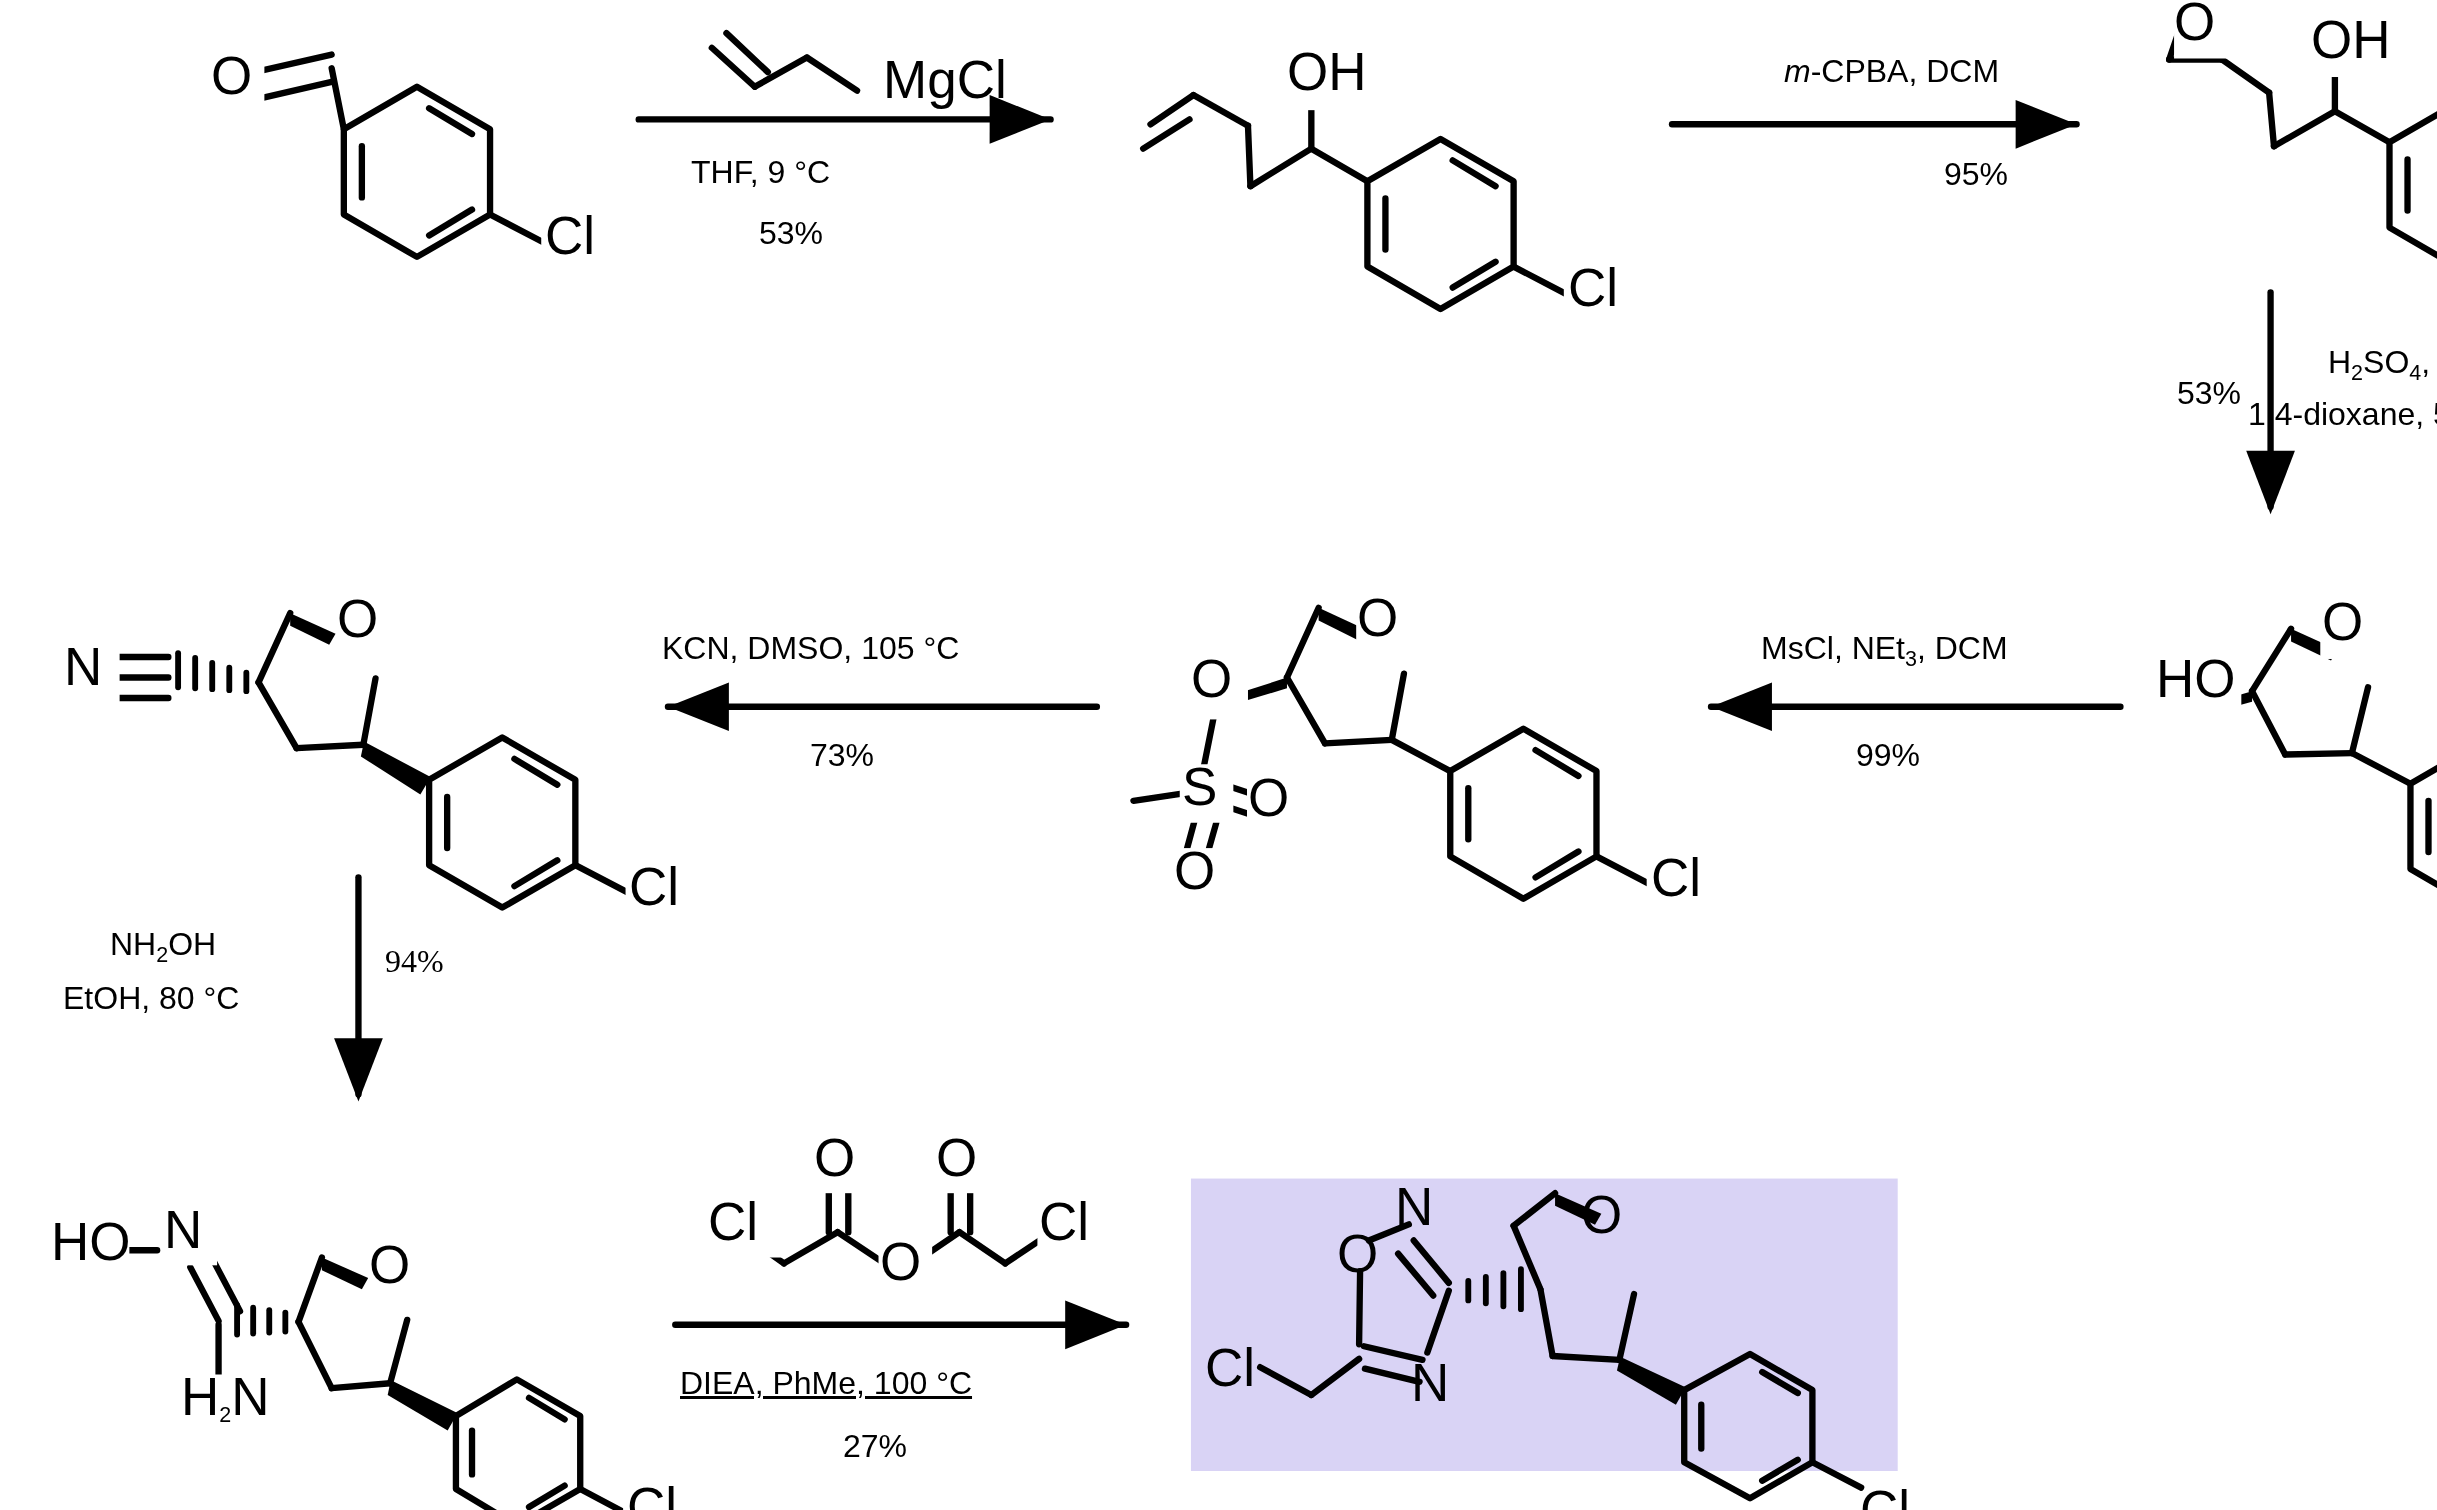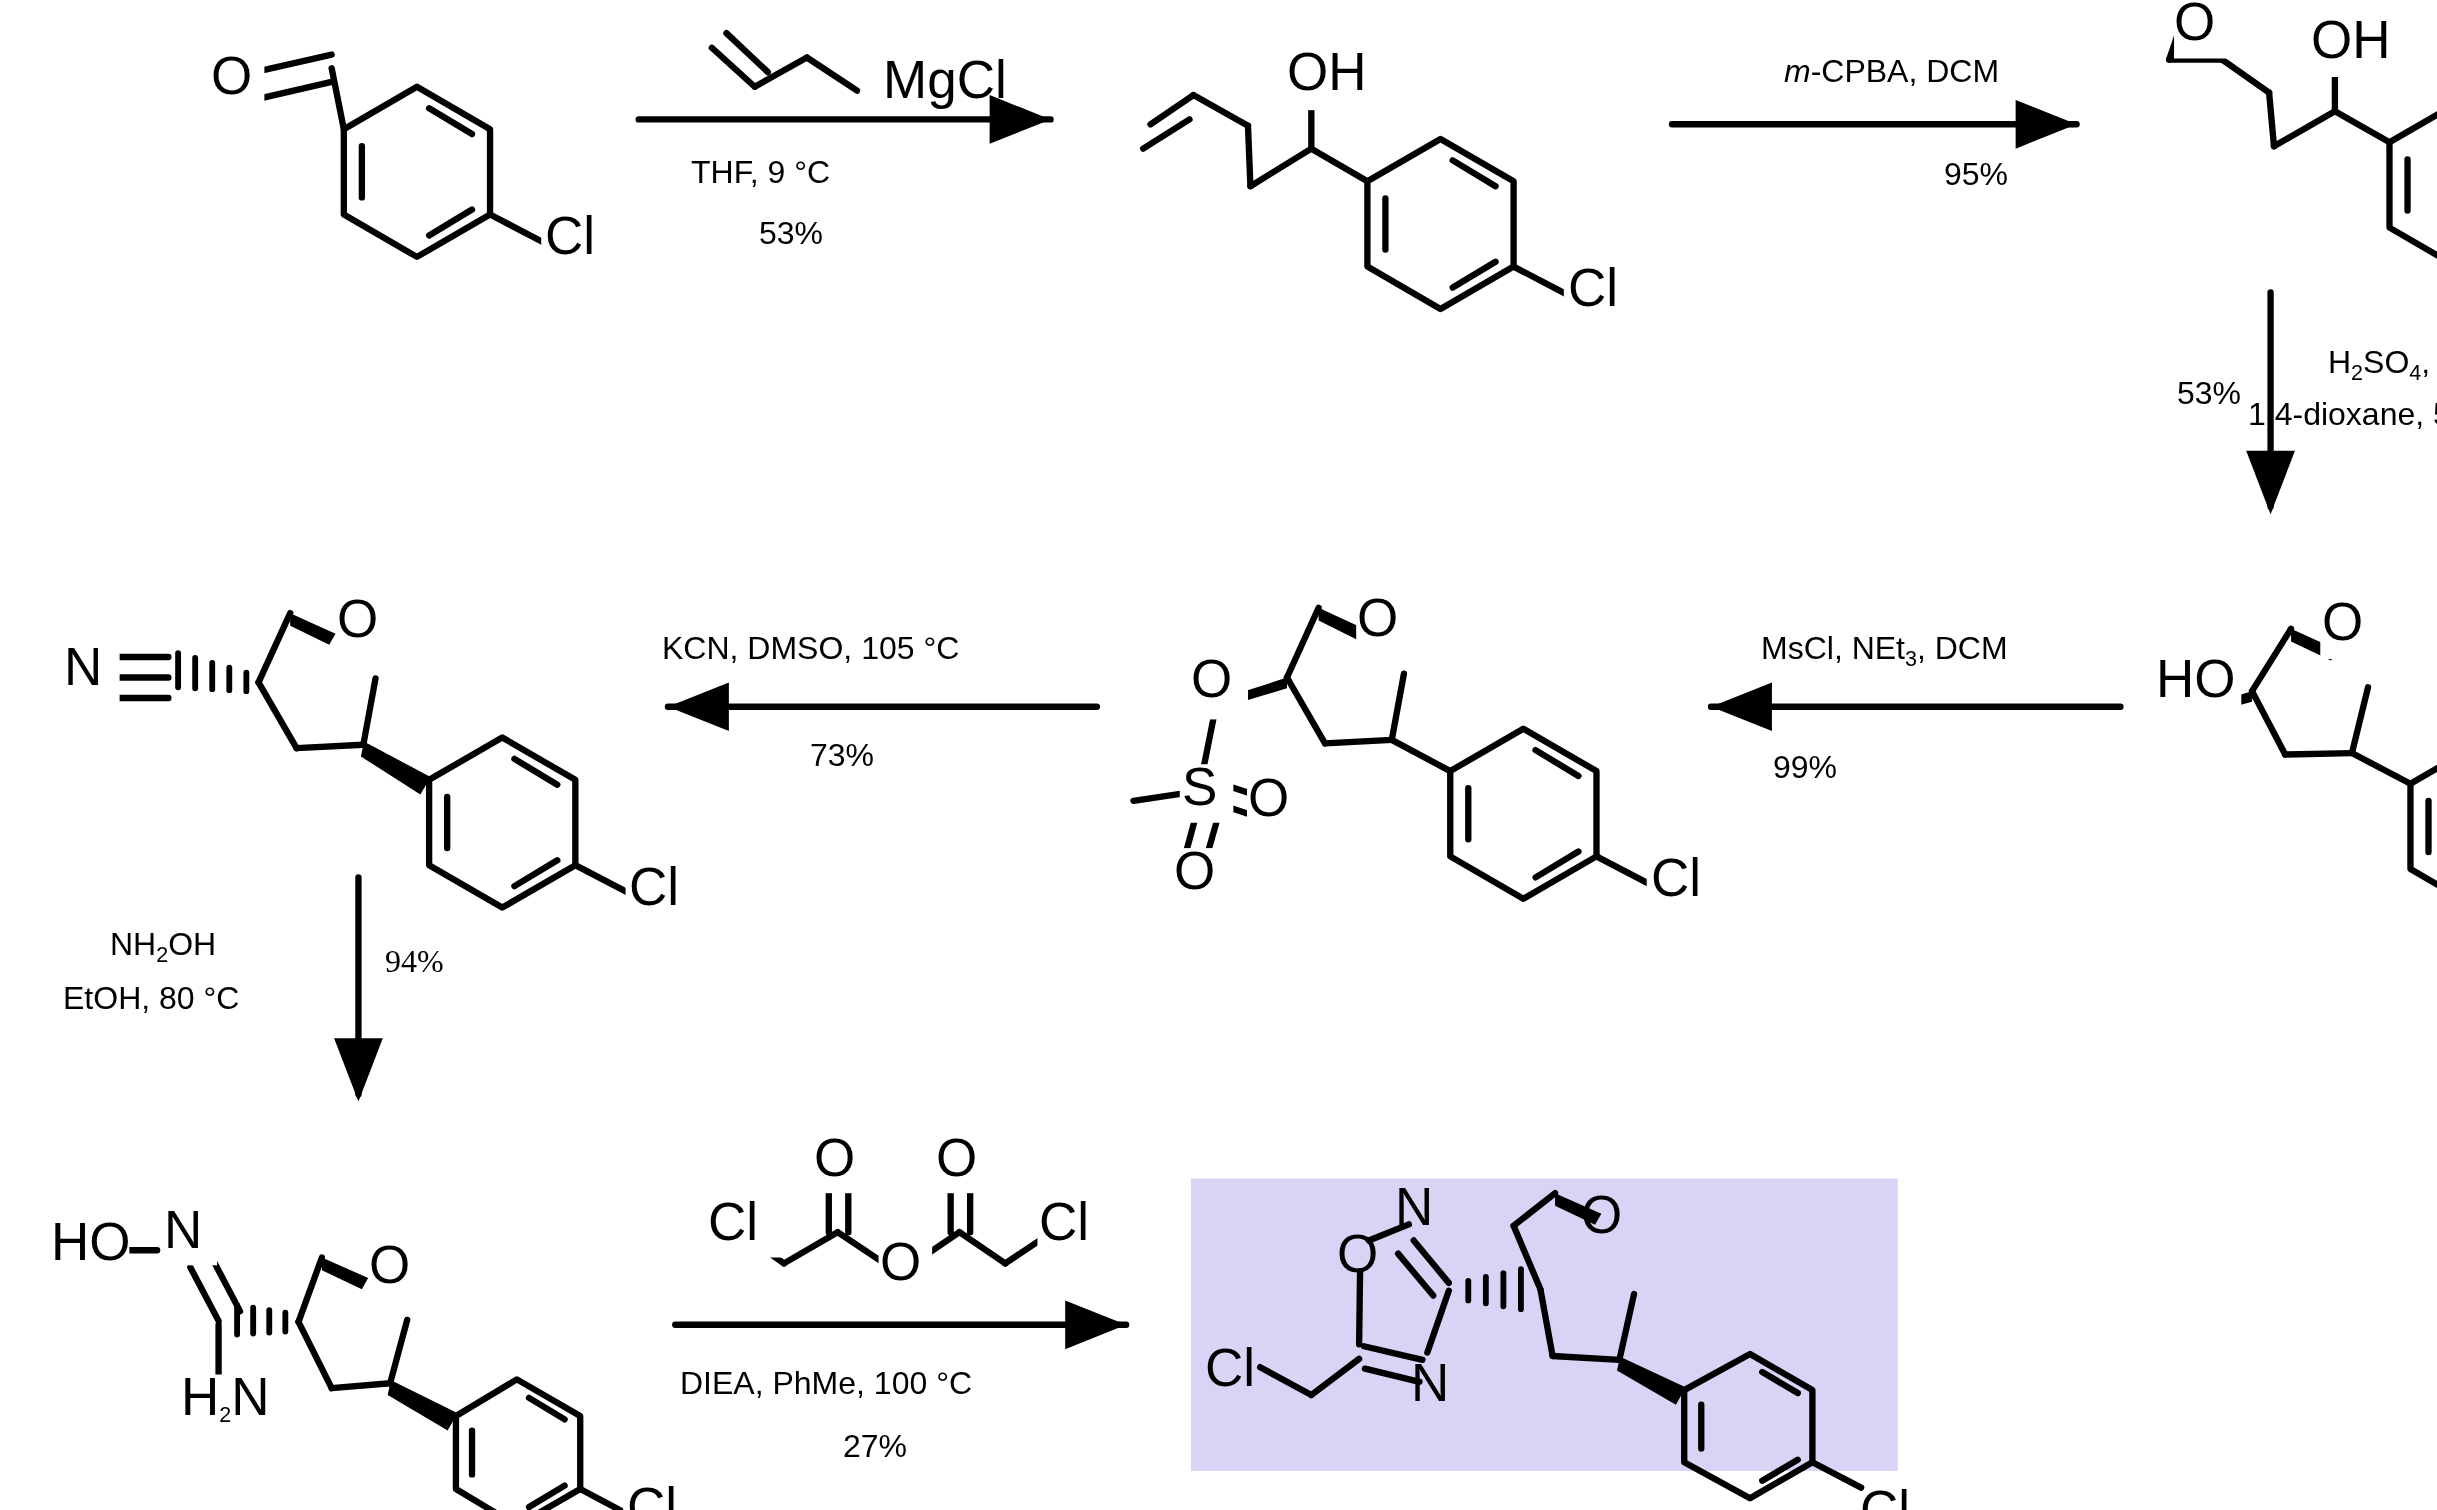--- a/index.html
+++ b/index.html
@@ -367,26 +367,26 @@
 
 <div class="txt yld" style="left:2177px;top:375px;">53%</div>
 <div class="txt cond" style="left:2328px;top:344px;">
   <span>H</span><span class="sub">2</span><span>SO</span><span class="sub">4</span><span>,</span>
 </div>
 <div class="txt cond" style="left:2248px;top:396px;">1,4-dioxane, 50 °C</div>
 
 <div class="txt cond" style="left:1726px;top:630px;margin-left:35px;">
   <span>MsCl, NEt</span><span class="sub">3</span><span>, DCM</span>
 </div>
-<div class="txt yld" style="left:1773px;top:737px;margin-top:12px;">99%</div>
+<div class="txt yld" style="left:1856px;top:737px;">99%</div>
 
 <div class="txt cond" style="left:662px;top:630px;">KCN, DMSO, 105 °C</div>
 <div class="txt yld" style="left:810px;top:737px;">73%</div>
 
 <div class="txt cond" style="left:110px;top:926px;">
   <span>NH</span><span class="sub">2</span><span>OH</span>
 </div>
 <div class="txt cond" style="left:63px;top:980px;">EtOH, 80 °C</div>
 <div class="txt yld" style="left:385px;top:943px;font-family:Liberation Serif, serif;">94%</div>
 
-<div class="txt cond" style="left:680px;top:1365px;">DIEA, PhMe, 100 °C</div>
+<div class="txt cond" style="left:680px;top:1365px;text-decoration:underline;">DIEA, PhMe, 100 °C</div>
 <div class="txt yld" style="left:843px;top:1428px;">27%</div>
 
 
 </body></html>

